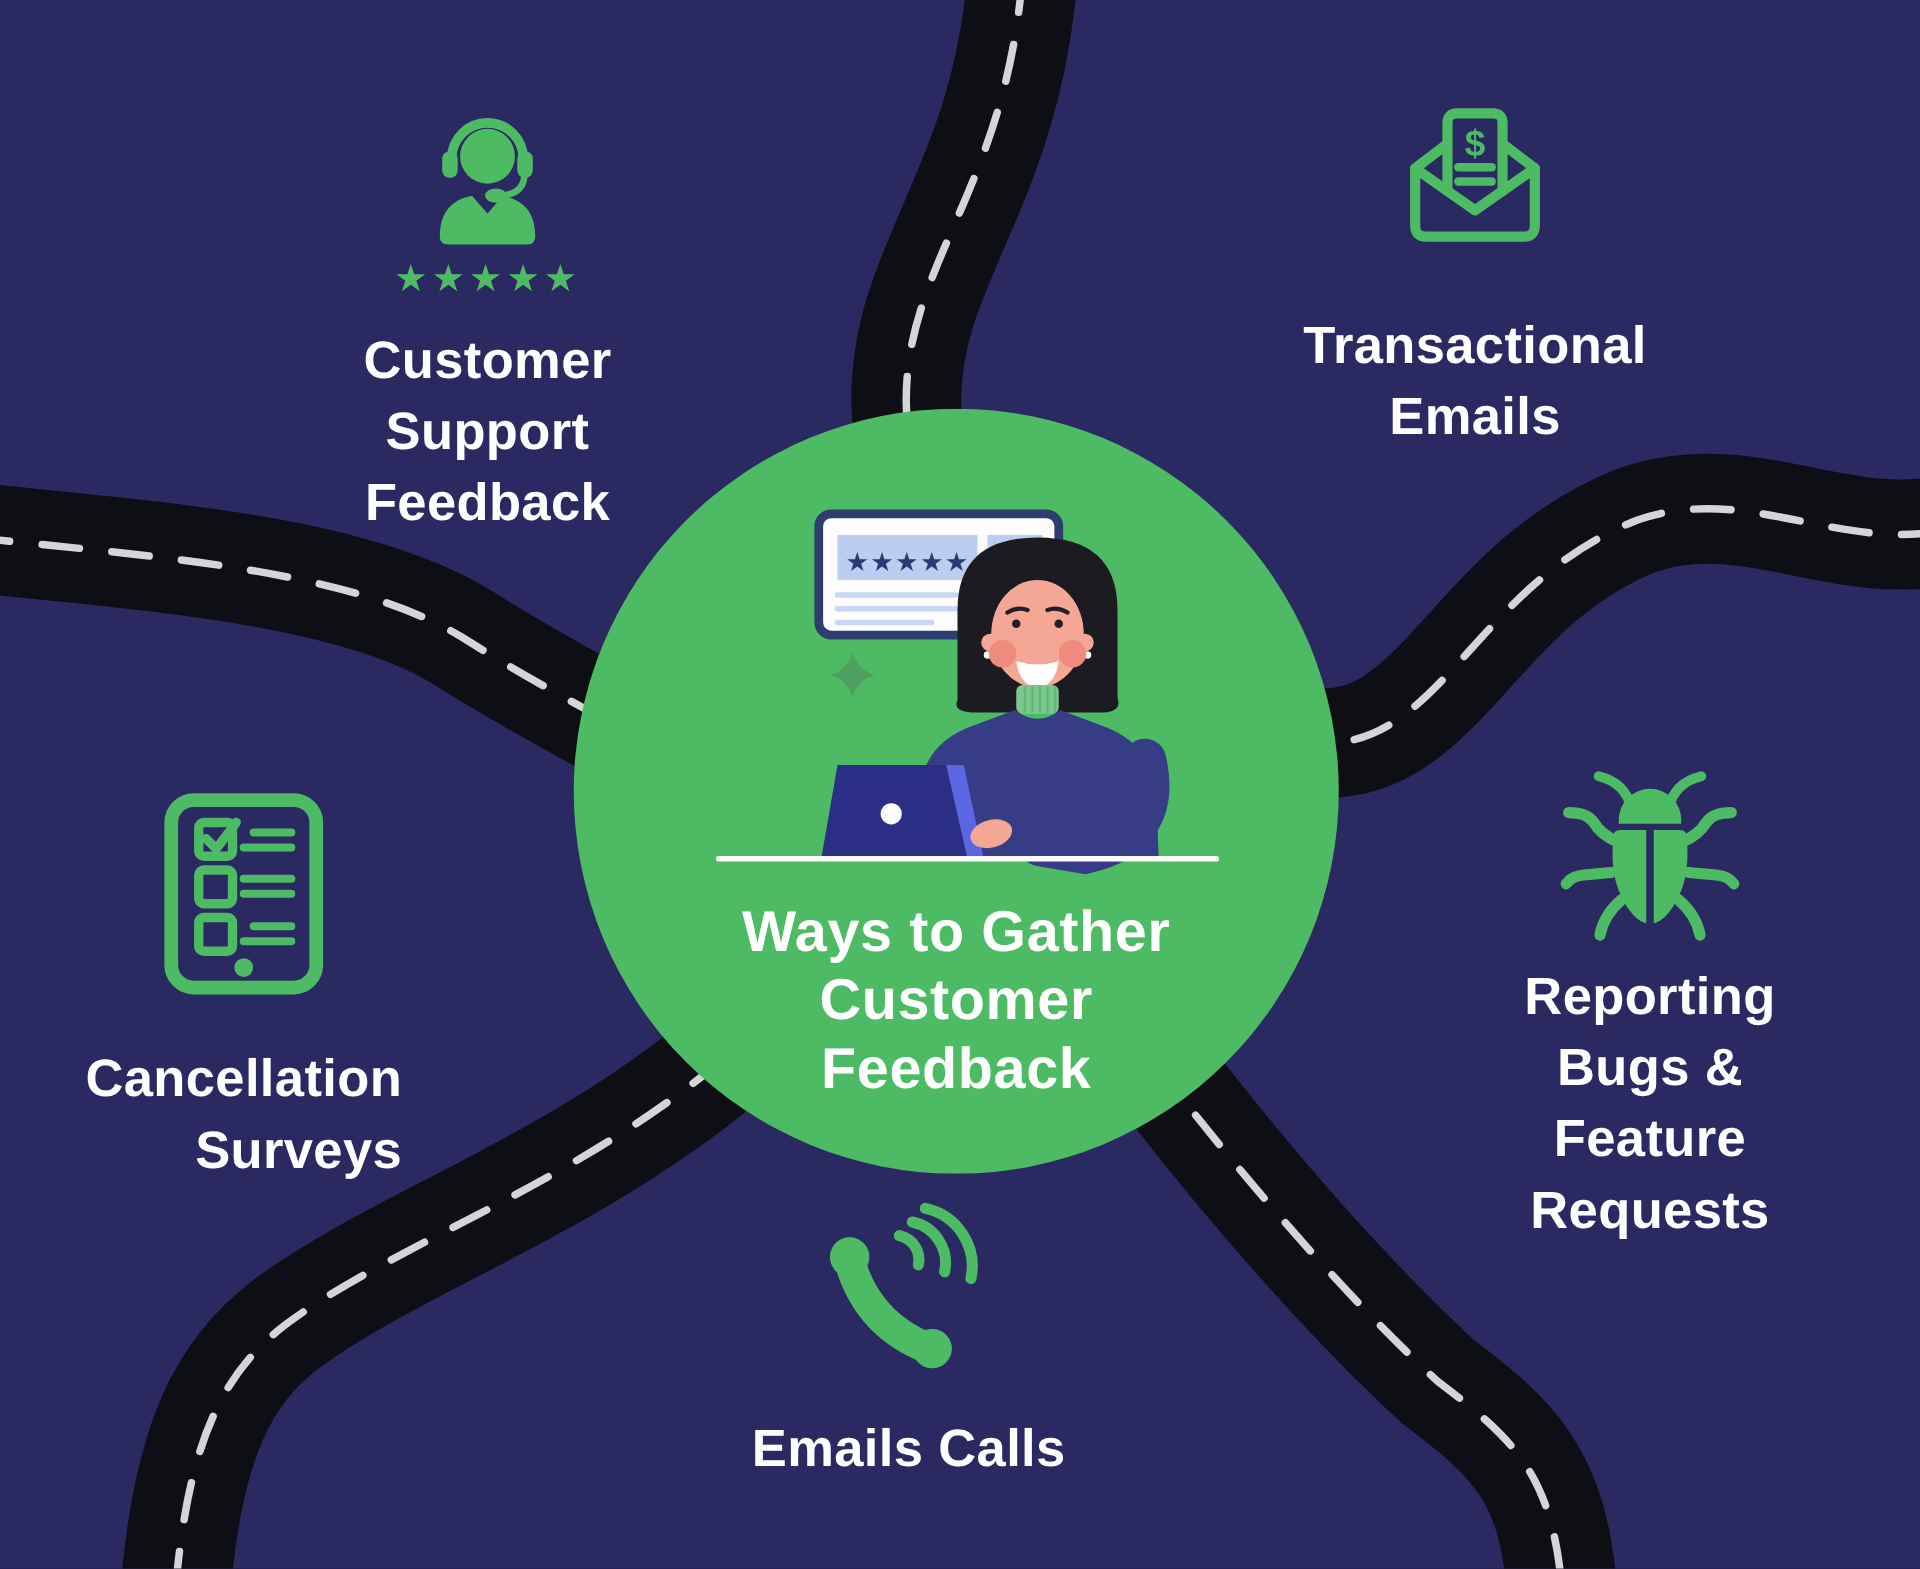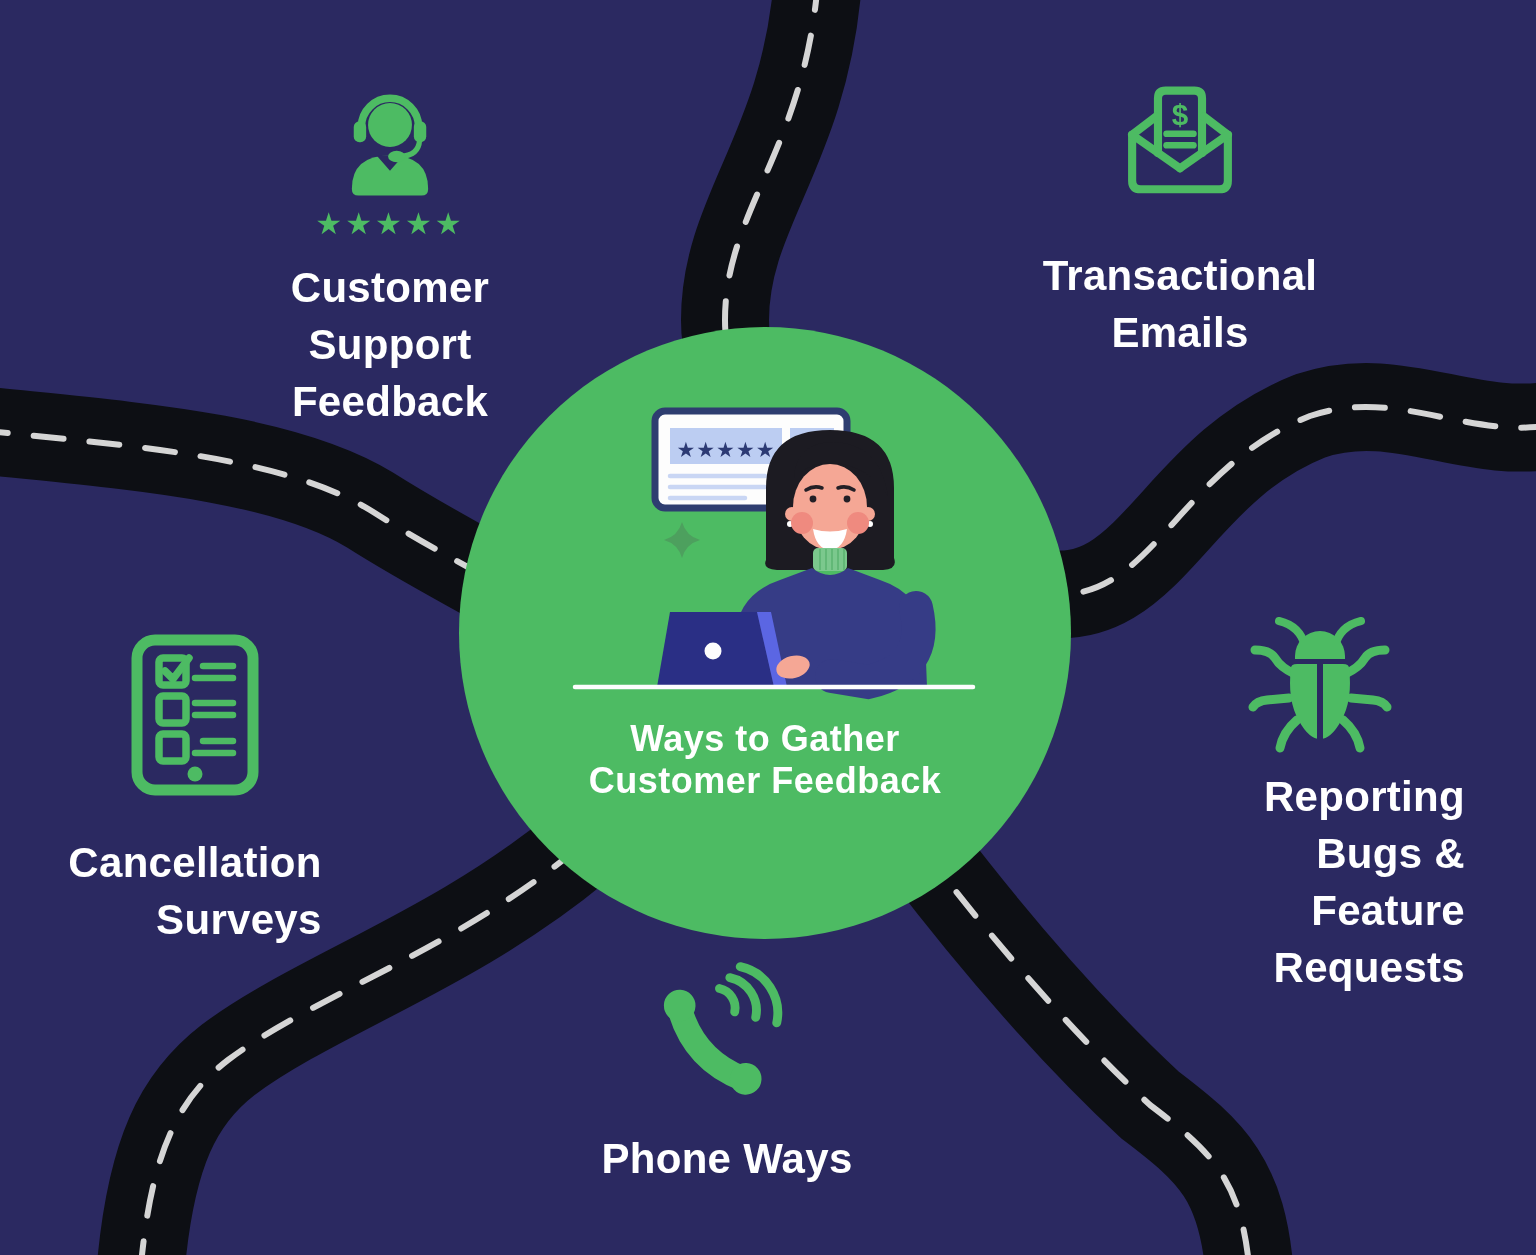--- a/index.html
+++ b/index.html
@@ -19,21 +19,21 @@
   .item .label {
     color:#ffffff; font-weight:bold; font-size:42px; line-height:1.36;
     text-align:center; letter-spacing:.3px;
   }
   .stars-row {
     color:#4dbb63; font-size:30px; letter-spacing:3px; line-height:1;
     font-family:"DejaVu Sans",sans-serif; margin-top:5px; white-space:nowrap;
   }
   .center-title {
     position:absolute; left:557px; top:718px; width:416px;
-    color:#ffffff; font-weight:bold; font-size:36px; line-height:1.18;
+    color:#ffffff; font-weight:bold; font-size:46px; line-height:1.18;
     text-align:center; letter-spacing:.5px;
   }
   .review-stars-text {
     font-family:"DejaVu Sans",sans-serif; font-size:21px; font-weight:bold;
     letter-spacing:1px;
   }
   .dollar-text { font-family:"Liberation Sans",sans-serif; font-size:31px; font-weight:bold; }
 </style>
 </head>
 <body>
@@ -166,21 +166,21 @@
           <path d="M 100,66 Q 114,60 120,50 Q 125,42 140,42"></path>
         <path d="M 44,90 L 22,92 Q 12,93 8,99"></path>
           <path d="M 106,90 L 128,92 Q 138,93 142,99"></path>
         <path d="M 52,112 Q 38,124 35,140"></path>
           <path d="M 98,112 Q 112,124 115,140"></path>
       </g>
       <path d="M 50,48 A 25 25 0 0 1 100,48 L 100,51 L 50,51 Z" fill="#4dbb63"></path>
       <path d="M 46,60 Q 46,56 52,56 L 98,56 Q 104,56 104,60 Q 108,92 96,113 Q 86,131 75,131 Q 64,131 54,113 Q 42,92 46,60 Z" fill="#4dbb63"></path>
       <path d="M 75,54 L 75,133" stroke="#2b2961" stroke-width="6"></path>
     </svg>
-    <div class="label" style="margin-top:10px;text-align:right;">Reporting Bugs &amp; Feature Requests</div>
+    <div class="label" style="margin-top:10px;">Reporting Bugs &amp; Feature Requests</div>
   </div>
 
   <div class="item" style="left:80px; top:634px; width:230px;">
     <svg width="132" height="172" viewBox="0 0 132 172">
       <rect x="8" y="6" width="116" height="150" rx="18" fill="none" stroke="#4dbb63" stroke-width="11"></rect>
       <circle cx="66" cy="140" r="7.5" fill="#4dbb63"></circle>
       <g fill="none" stroke="#4dbb63" stroke-linecap="round" stroke-linejoin="round">
         <rect x="30" y="24" width="27" height="27" rx="4" stroke-width="7.5"></rect>
         <path d="M 36,37 L 44,45 L 60,24" stroke-width="7.5"></path>
         <path d="M 74,32 H 104" stroke-width="6.5"></path>
@@ -202,16 +202,16 @@
         <path d="M 58,34 Q 34,82 58,130" fill="none" stroke="#4dbb63" stroke-width="25" stroke-linecap="round"></path>
         <circle cx="60" cy="32" r="16" fill="#4dbb63"></circle>
         <circle cx="60" cy="132" r="16" fill="#4dbb63"></circle>
       </g>
       <g fill="none" stroke="#4dbb63" stroke-width="9" stroke-linecap="round" transform="rotate(12 70 55)">
         <path d="M 62,30 A 20 20 0 0 1 82,50"></path>
         <path d="M 70,17 A 34 34 0 0 1 104,51"></path>
         <path d="M 78,4 A 48 48 0 0 1 126,52"></path>
       </g>
     </svg>
-    <div class="label" style="margin-top:22px;">Phone Ways</div>
+    <div class="label" style="margin-top:22px;">Emails Calls</div>
   </div>
 
 </div>
 
 </body></html>

